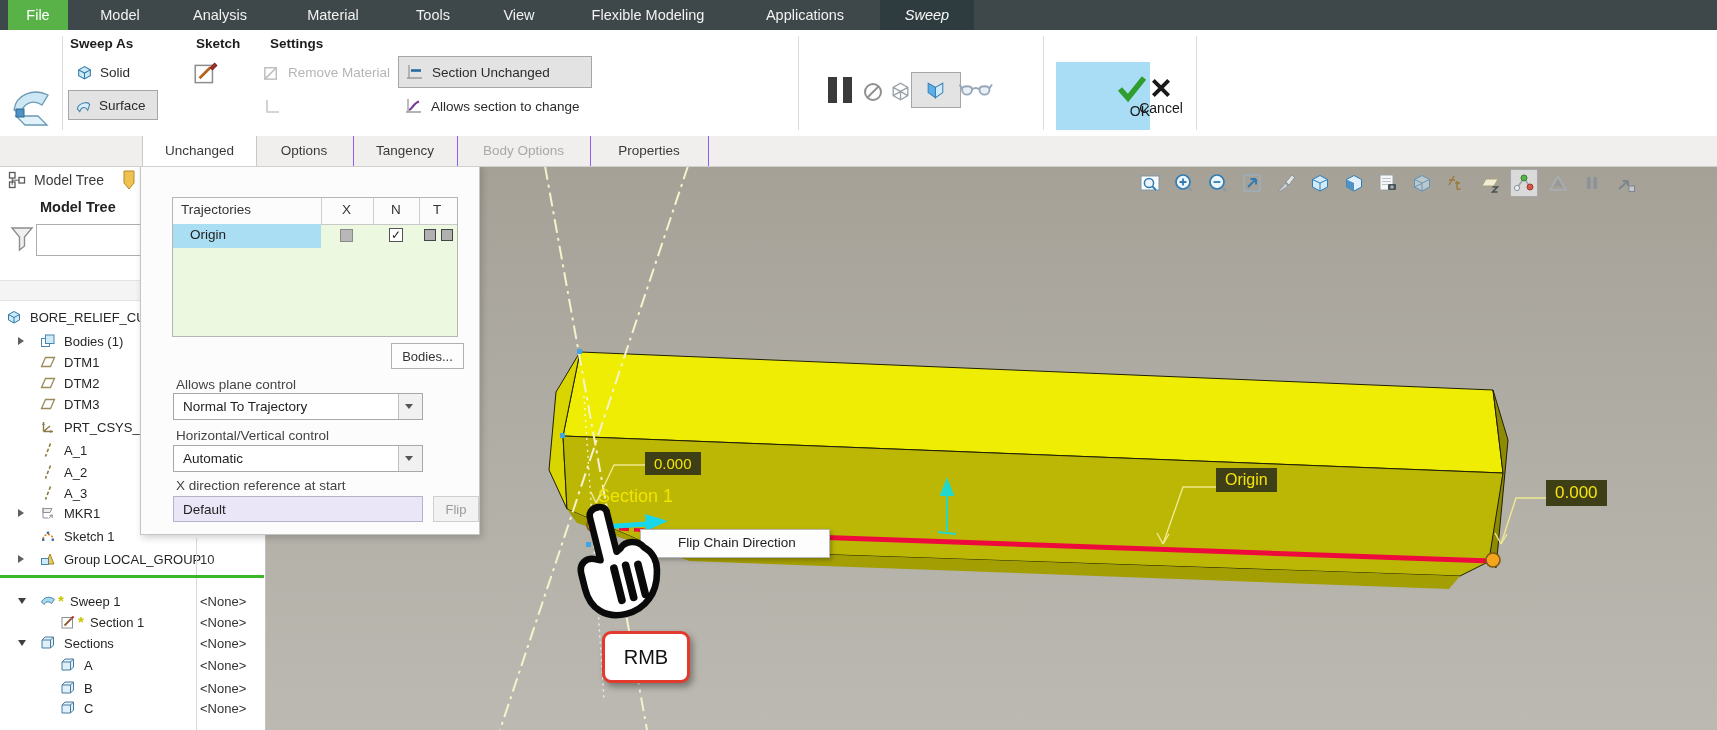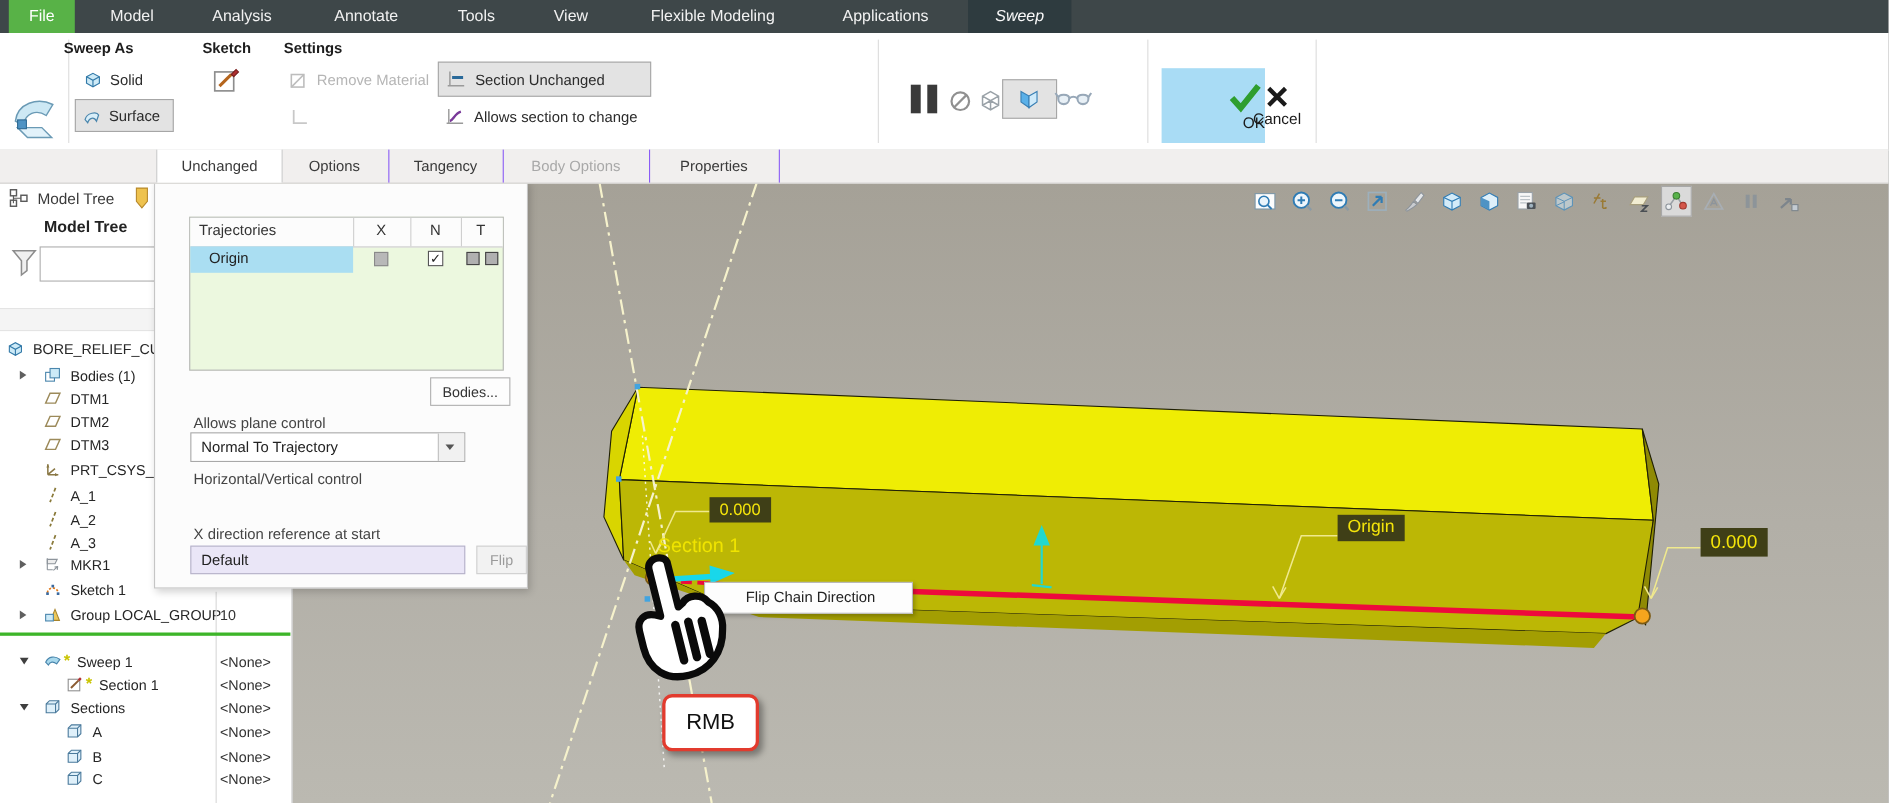--- a/index.html
+++ b/index.html
@@ -7,21 +7,21 @@
        font-family:"Liberation Sans", sans-serif;-webkit-font-smoothing:antialiased;}
   
   .menubar{position:absolute;left:0;top:0;width:1717px;height:30px;background:#3e4749;z-index:60;}
   .mb-item{position:absolute;top:0;height:30px;line-height:30px;text-align:center;color:#f2f2f2;
            font-size:14.5px;cursor:default;}
   .mb-file{background:#58b247;color:#fff;}
   .mb-active{background:#2e3b3f;font-style:italic;color:#fafafa;}
   
   .ribbon{position:absolute;left:0;top:30px;width:1717px;height:106px;background:#ffffff;
           border-bottom:1px solid #d8d8d8;z-index:60;}
-  .grp-h{position:absolute;font-size:13.5px;font-weight:bold;color:#1d1d1d;top:6px;}
+  .grp-h{position:absolute;font-size:13.5px;font-weight:bold;color:#1d1d1d;top:6px;margin-left:12px;}
   .rbtn{position:absolute;display:flex;align-items:center;gap:7px;font-size:13.5px;color:#2b2b2b;
         padding:0 6px;height:28px;cursor:default;}
   .pressed{background:#e3e3e3;border:1px solid #a6a6a6;}
   .disabled{color:#b5b5b5;}
   .vsep{position:absolute;top:6px;height:94px;width:1px;background:#dcdcdc;}
   .okbtn{position:absolute;left:1056px;top:32px;width:94px;height:68px;background:#a9dcf5;
          display:flex;flex-direction:column;align-items:flex-end;justify-content:center;font-size:14px;color:#1a1a1a;}
   .cancelbtn{position:absolute;left:1128px;top:32px;width:66px;height:68px;display:flex;flex-direction:column;
          align-items:center;justify-content:center;font-size:14px;color:#1a1a1a;}
   
@@ -485,20 +485,24 @@
         <div class="cbx" style="left:268px;top:5px;width:12px;height:12px;background:#b0b0b0;border:1px solid #444;"></div>
       </div>
     </div>
     <div class="btn" style="left:250px;top:179px;width:73px;height:26px;">Bodies...</div>
     <div class="rp-label" style="left:35px;top:213px;">Allows plane control</div>
     <div class="dd" style="left:32px;top:229px;text-align:right;">
       <span class="dd-txt">Normal To Trajectory</span>
         <span class="dd-arr"></span>
     </div>
     <div class="rp-label" style="left:35px;top:264px;">Horizontal/Vertical control</div>
+    <div class="dd" style="left:32px;top:281px;">
+      <span class="dd-txt">Automatic</span>
+        <span class="dd-arr"></span>
+    </div>
     <div class="rp-label" style="left:35px;top:314px;">X direction reference at start</div>
     <div class="dd" style="left:32px;top:332px;width:250px;height:26px;background:#eae6f7;border-color:#b6b2c8;">
       <span class="dd-txt">Default</span>
     </div>
     <div class="btn gray" style="left:292px;top:332px;width:46px;height:26px;">Flip</div>
   </div>
 
   <div class="ribbon">
     <svg style="position:absolute;left:8px;top:48px;" width="48" height="54" viewBox="0 0 48 54">
       <path d="M6,32 C8,16 26,10 40,17 L34,27 C25,21 15,25 13,36 Z" fill="#cde8f4" stroke="#6a9ab5" stroke-width="1.3"></path>
@@ -605,21 +609,21 @@
         </svg>
       <span>Cancel</span>
     </div>
     <div class="vsep" style="left:1196px;"></div>
   </div>
 
   <div class="menubar">
       <div class="mb-item mb-file" style="left: 8px; width: 60px;">File</div>
       <div class="mb-item" style="left: 88px; width: 64px;">Model</div>
       <div class="mb-item" style="left: 180px; width: 80px;">Analysis</div>
-      <div class="mb-item" style="left: 290px; width: 86px;">Annotate</div>
+      <div class="mb-item" style="left: 290px; width: 86px;">Material</div>
       <div class="mb-item" style="left: 405px; width: 56px;">Tools</div>
       <div class="mb-item" style="left: 492px; width: 54px;">View</div>
       <div class="mb-item" style="left: 575px; width: 146px;">Flexible Modeling</div>
       <div class="mb-item" style="left: 755px; width: 100px;">Applications</div>
       <div class="mb-item mb-active" style="left: 880px; width: 94px;">Sweep</div>
     </div>
   <div class="tabstrip">
       <div class="dtab active" style="left: 142px; width: 113px;">Unchanged</div>
       <div class="dtab" style="left: 255px; width: 98px;">Options</div>
       <div class="dtab" style="left: 353px; width: 104px;">Tangency</div>

